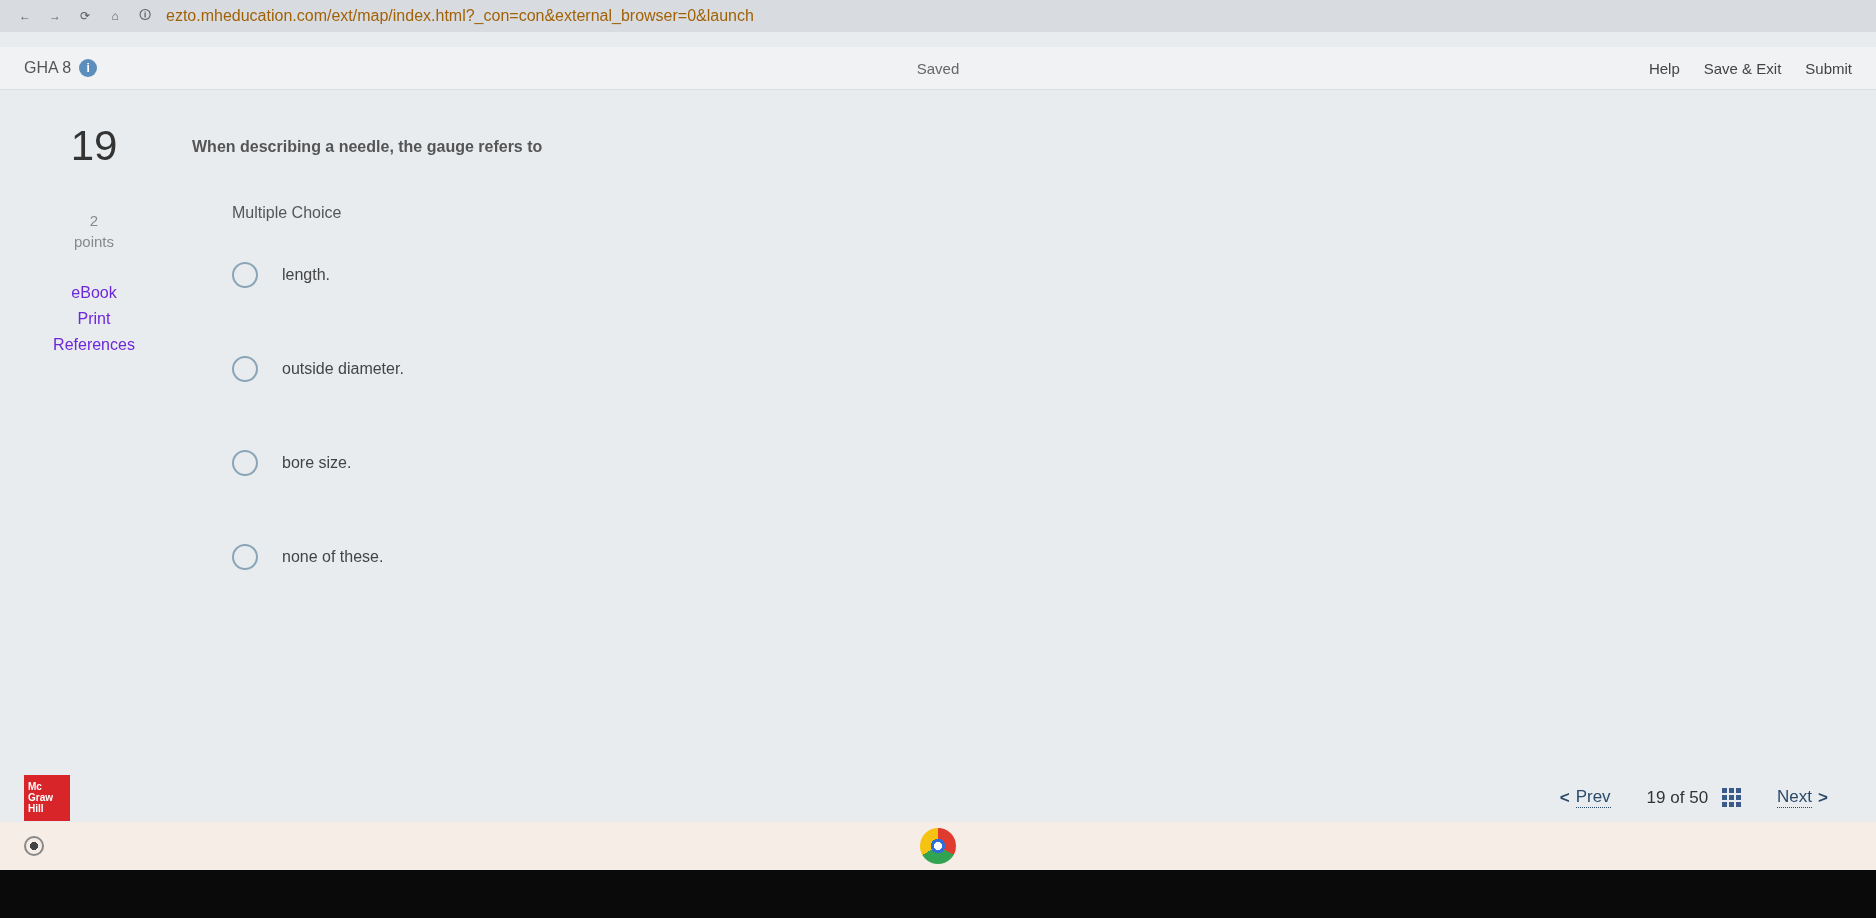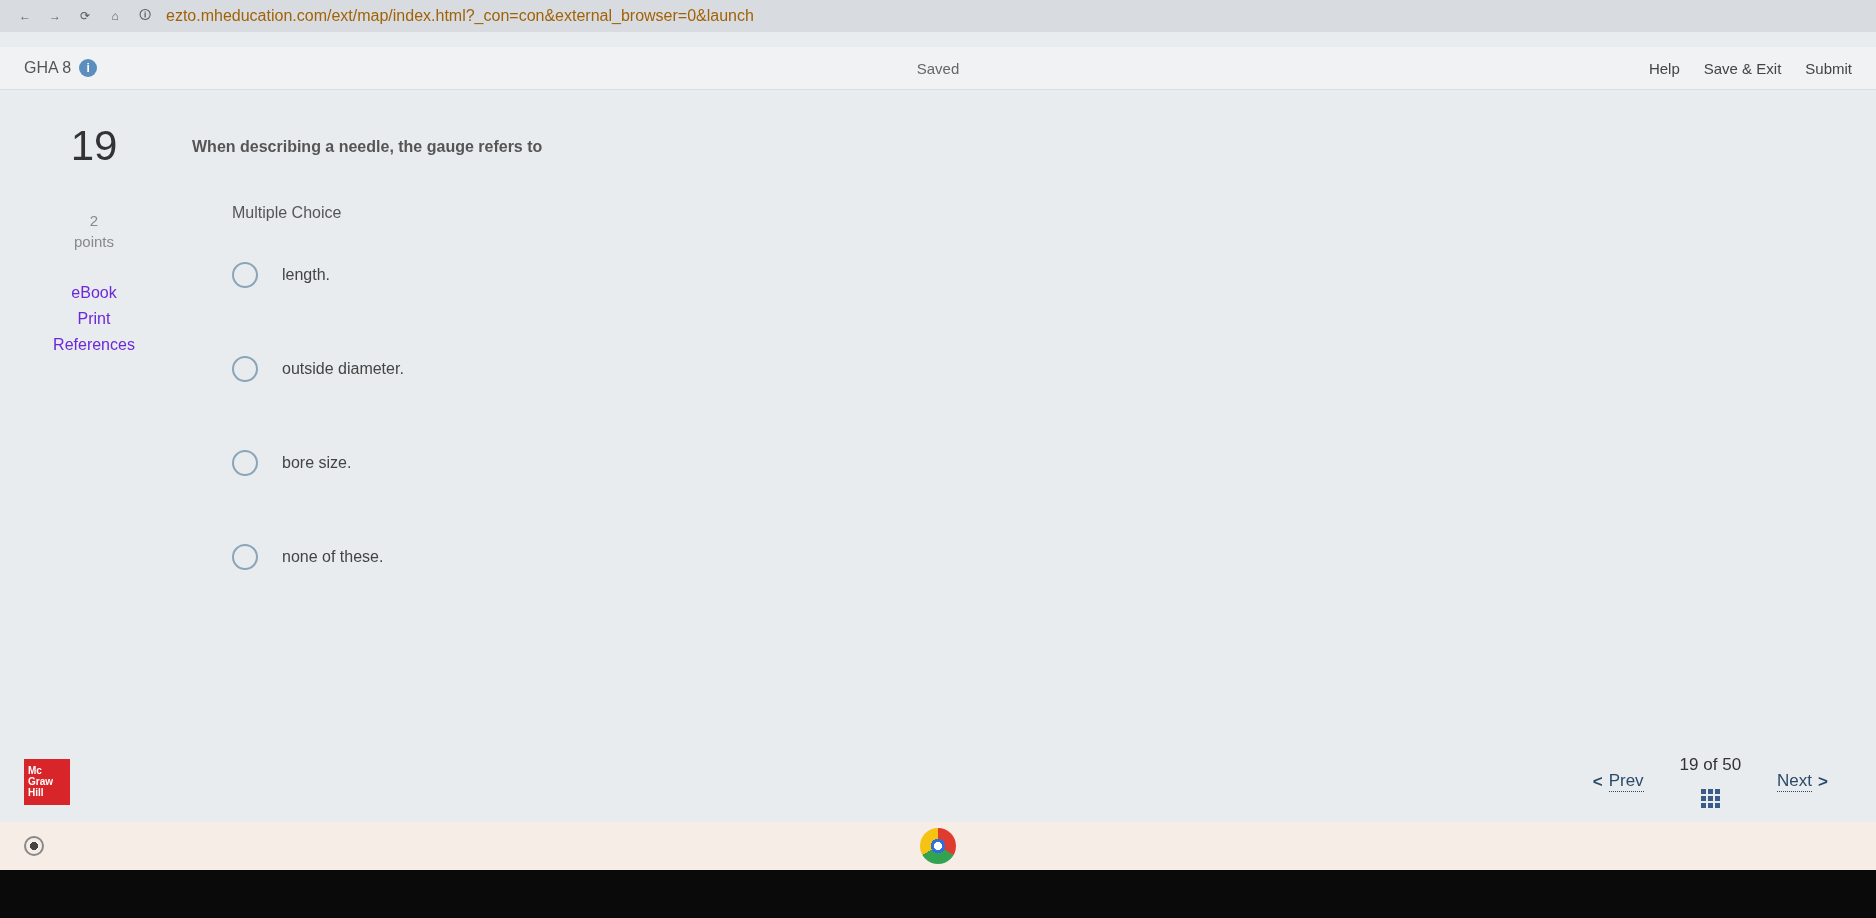--- a/index.html
+++ b/index.html
@@ -185,21 +185,20 @@
       color: #2a4a6a;
     }
     .nav-link .underline {
       border-bottom: 1px dotted #2a4a6a;
     }
     .nav-progress {
       color: #333;
       display: flex;
       align-items: center;
       gap: 14px;
-      flex-direction: column;
     }
     .grid-icon {
       display: inline-grid;
       grid-template-columns: repeat(3, 5px);
       grid-template-rows: repeat(3, 5px);
       gap: 2px;
       cursor: pointer;
     }
     .grid-icon span {
       background: #3a5a8a;

